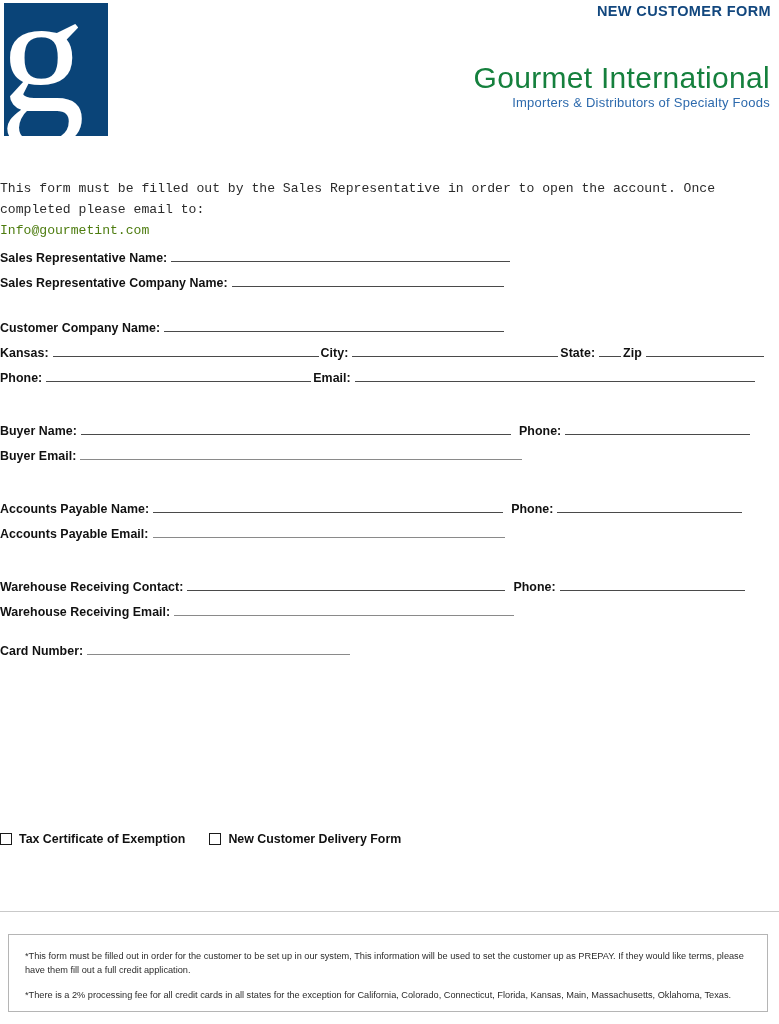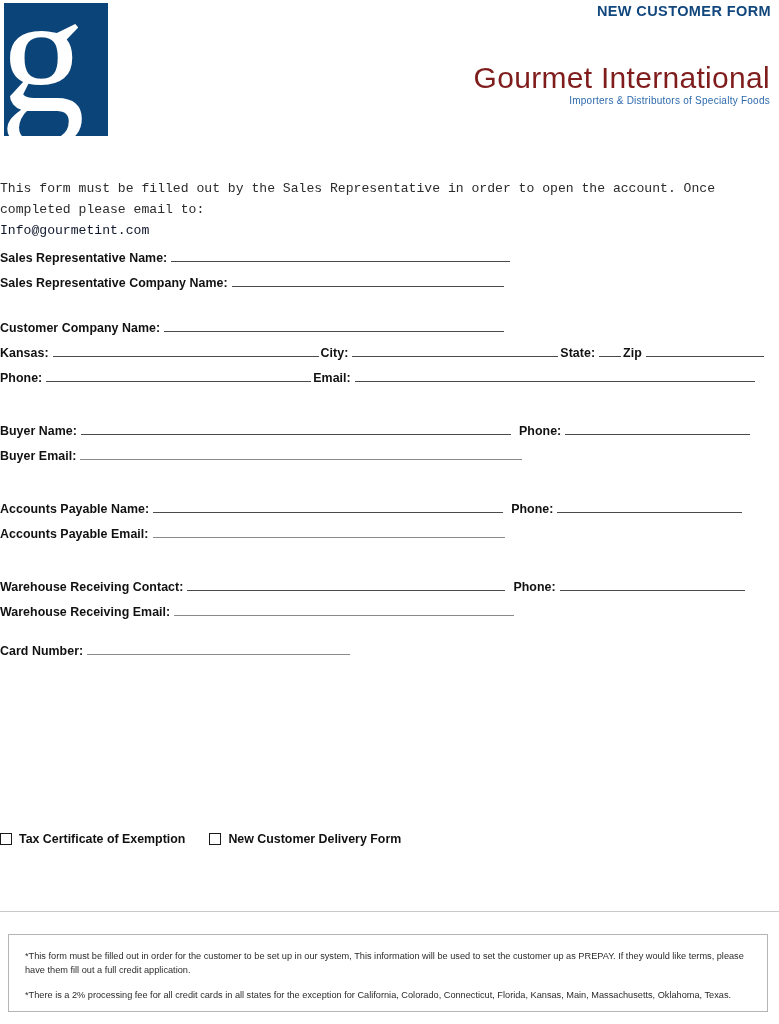--- a/index.html
+++ b/index.html
@@ -53,45 +53,45 @@
     position: absolute;
     right: 9px;
     top: 62px;
     text-align: right;
   }
   .brand-name {
     font-family: "Liberation Sans", sans-serif;
     font-size: 30px;
     font-weight: 400;
     letter-spacing: 0.3px;
-    color: #7f1d1d;
+    color: #15803d;
     line-height: 1.05;
     white-space: nowrap;
   }
   .brand-tagline {
-    font-size: 10px;
+    font-size: 13px;
     color: #2d6aad;
     letter-spacing: 0.25px;
     margin-top: 1px;
     white-space: nowrap;
   }
 
   
   .intro {
     position: absolute;
     left: 0px;
     top: 178px;
     width: 779px;
     font-size: 13.1px;
     line-height: 21px;
     color: #2b2b2b;
     font-family: Liberation Mono, monospace;
   }
   .intro .email-link {
-    color: #0f172a;
+    color: #4d7c0f;
     margin-top: 31px;
   }
 
   
   .form-area {
     position: absolute;
     left: 0;
     top: 248px;
     width: 710px;
   }

